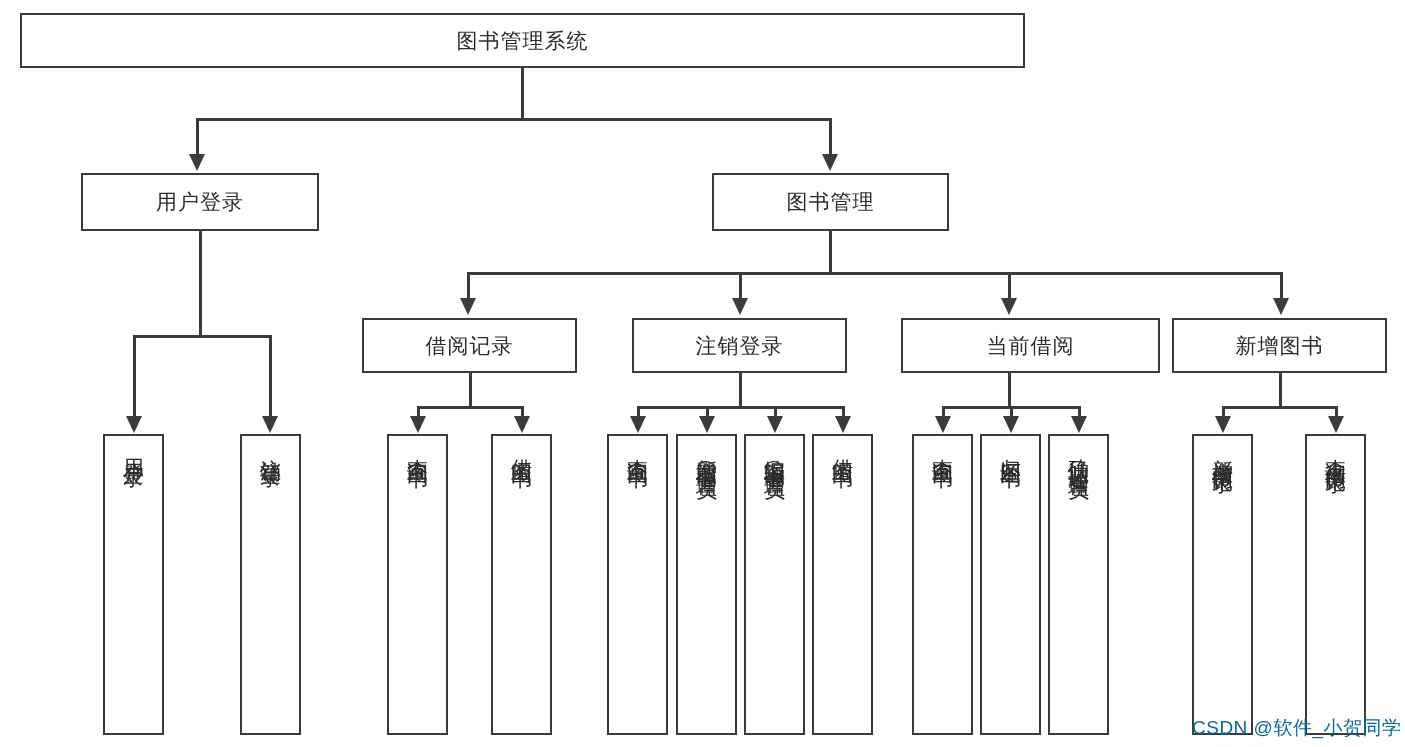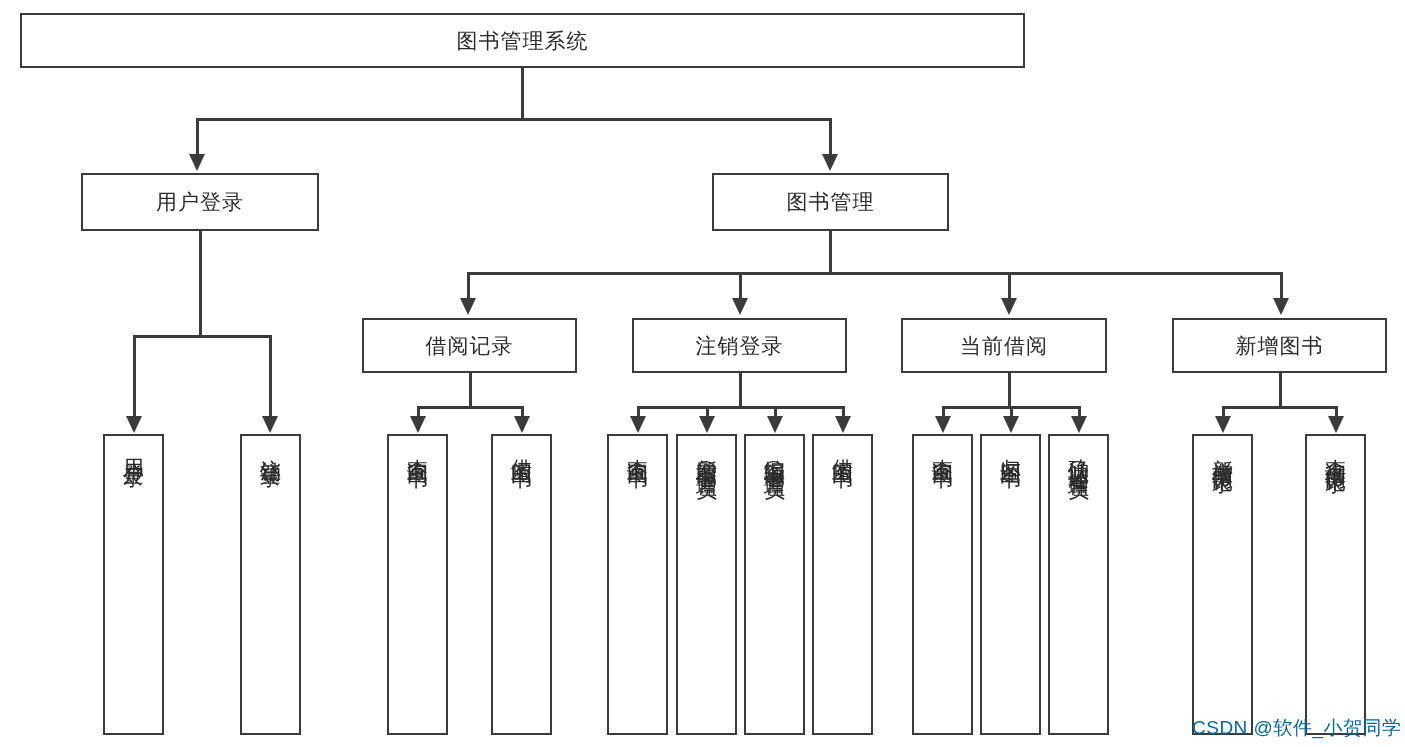--- a/index.html
+++ b/index.html
@@ -119,21 +119,21 @@
   <div class="arrow" style="left:1273px; top:298px;"></div>
 
   <div class="node horiz" style="left:362px; top:318px; width:215px; height:55px;">
     <span>借阅记录</span>
   </div>
 
   <div class="node horiz" style="left:632px; top:318px; width:215px; height:55px;">
     <span>注销登录</span>
   </div>
 
-  <div class="node horiz" style="left:901px; top:318px; width:206px; height:55px;">
+  <div class="node horiz" style="left:901px; top:318px; width:259px; height:55px;">
     <span>当前借阅</span>
   </div>
 
   <div class="node horiz" style="left:1172px; top:318px; width:215px; height:55px;">
     <span>新增图书</span>
   </div>
 
   <div class="vline" style="left:469px; top:373px; height:35px;"></div>
   <div class="hline" style="left:417px; top:406px; width:105px;"></div>
   <div class="vline" style="left:417px; top:406px; height:12px;"></div>

